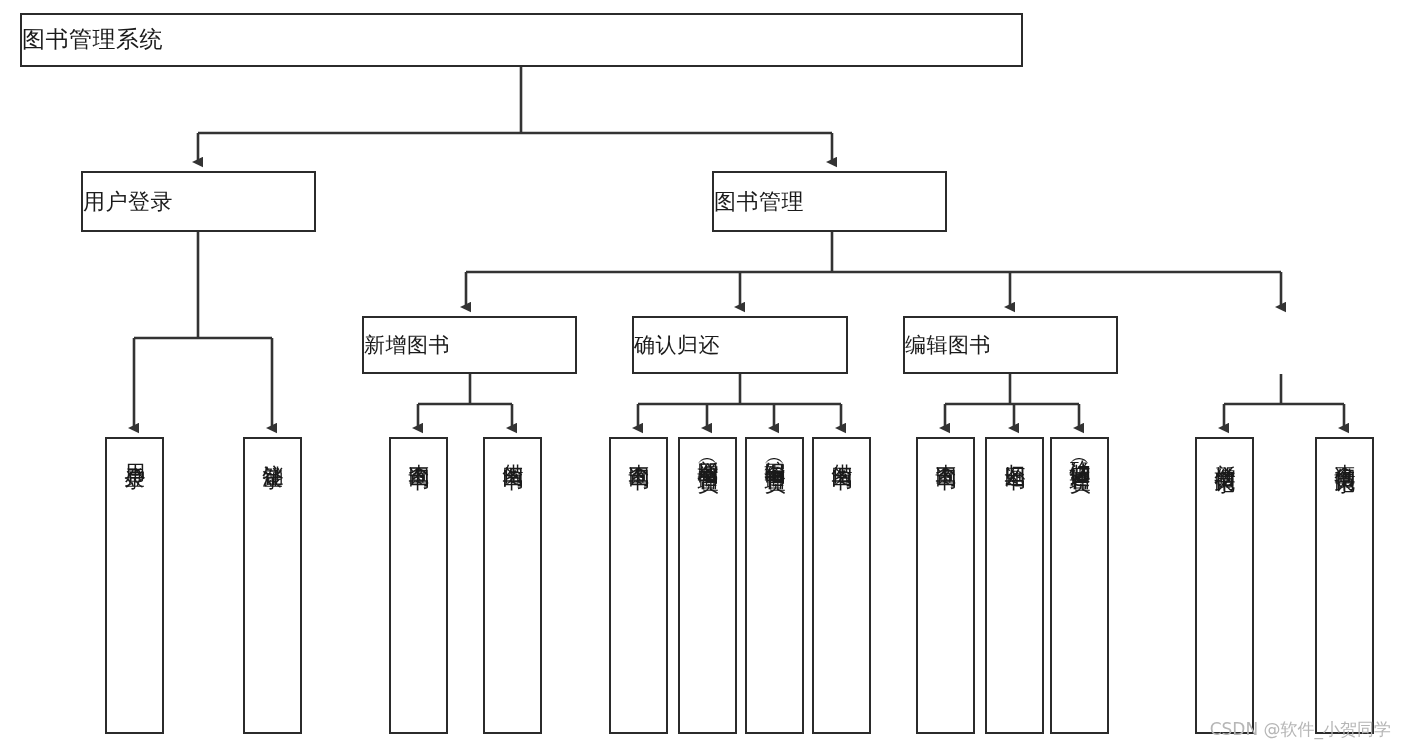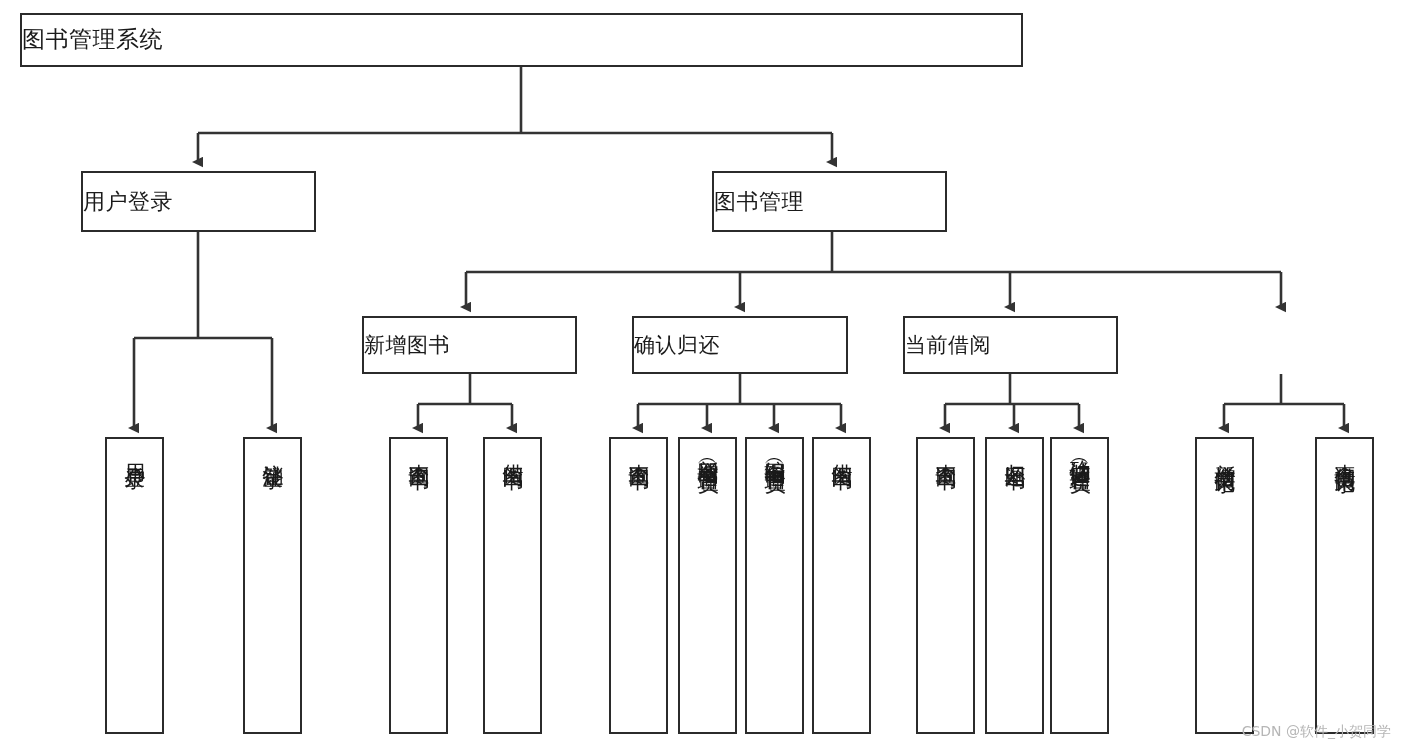--- a/index.html
+++ b/index.html
@@ -55,21 +55,21 @@
     font-size: 21px;
     letter-spacing: 2px;
     line-height: 1;
   }
   .leaf.tall-text { padding-top: 4px; }
   .watermark {
     position: absolute;
     right: 14px;
     bottom: 6px;
     font-family: "DejaVu Sans", "Liberation Sans", sans-serif;
-    font-size: 14px;
+    font-size: 17px;
     color: #b6b6b6;
     z-index: 6;
     white-space: nowrap;
   }
 </style>
 </head>
 <body>
 
 <div id="canvas">
 
@@ -137,21 +137,21 @@
     <span class="node-label">图书管理</span>
   </div>
 
   <div class="node-box lvl2" style="left:362px; top:316px; width:215px; height:58px;">
     <span class="node-label">新增图书</span>
   </div>
   <div class="node-box lvl2" style="left:632px; top:316px; width:216px; height:58px;">
     <span class="node-label">确认归还</span>
   </div>
   <div class="node-box lvl2" style="left:903px; top:316px; width:215px; height:58px;">
-    <span class="node-label">当前借阅</span>
+    <span class="node-label">编辑图书</span>
   </div>
 
   <div class="node-box leaf" style="left:105px; top:437px; width:59px; height:297px;">
     <span class="node-label">用户登录</span>
   </div>
   <div class="node-box leaf" style="left:243px; top:437px; width:59px; height:297px;">
     <span class="node-label">注销登录</span>
   </div>
 
   <div class="node-box leaf" style="left:389px; top:437px; width:59px; height:297px;">

